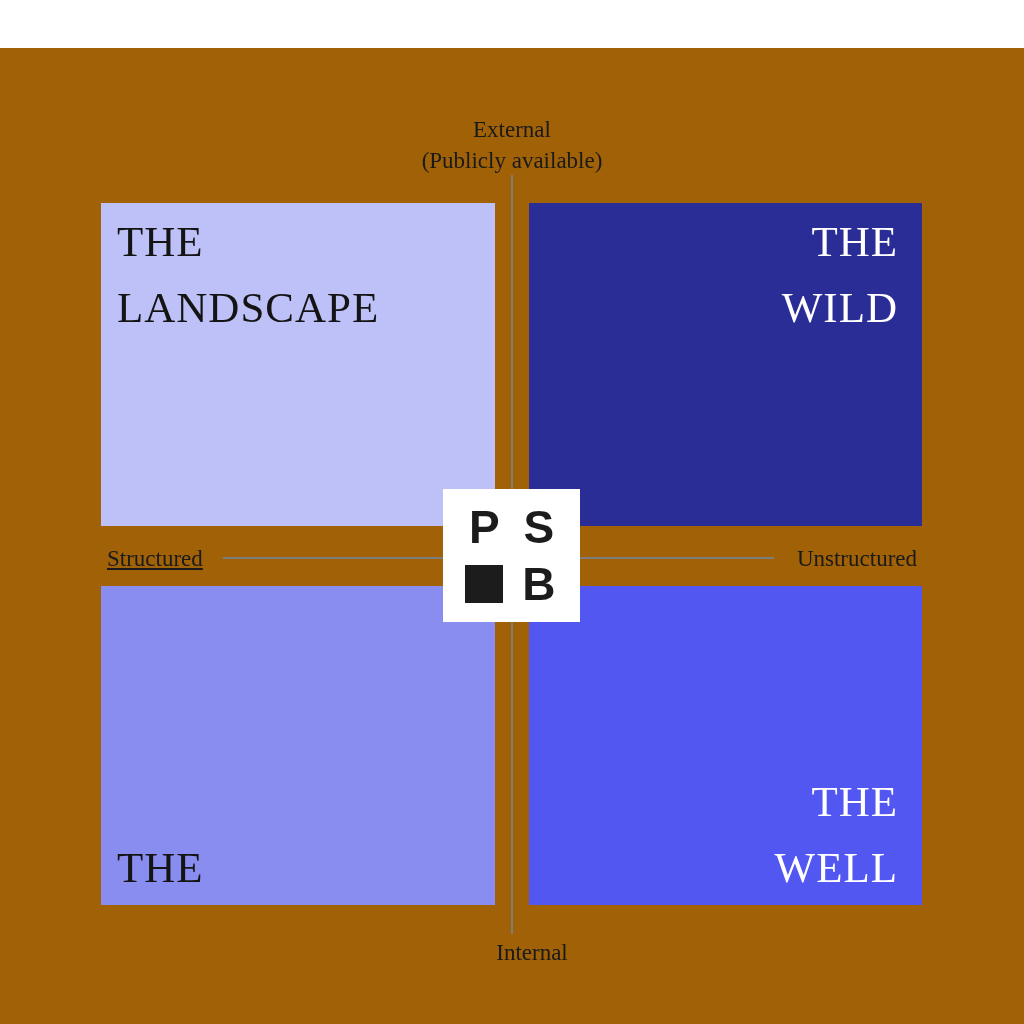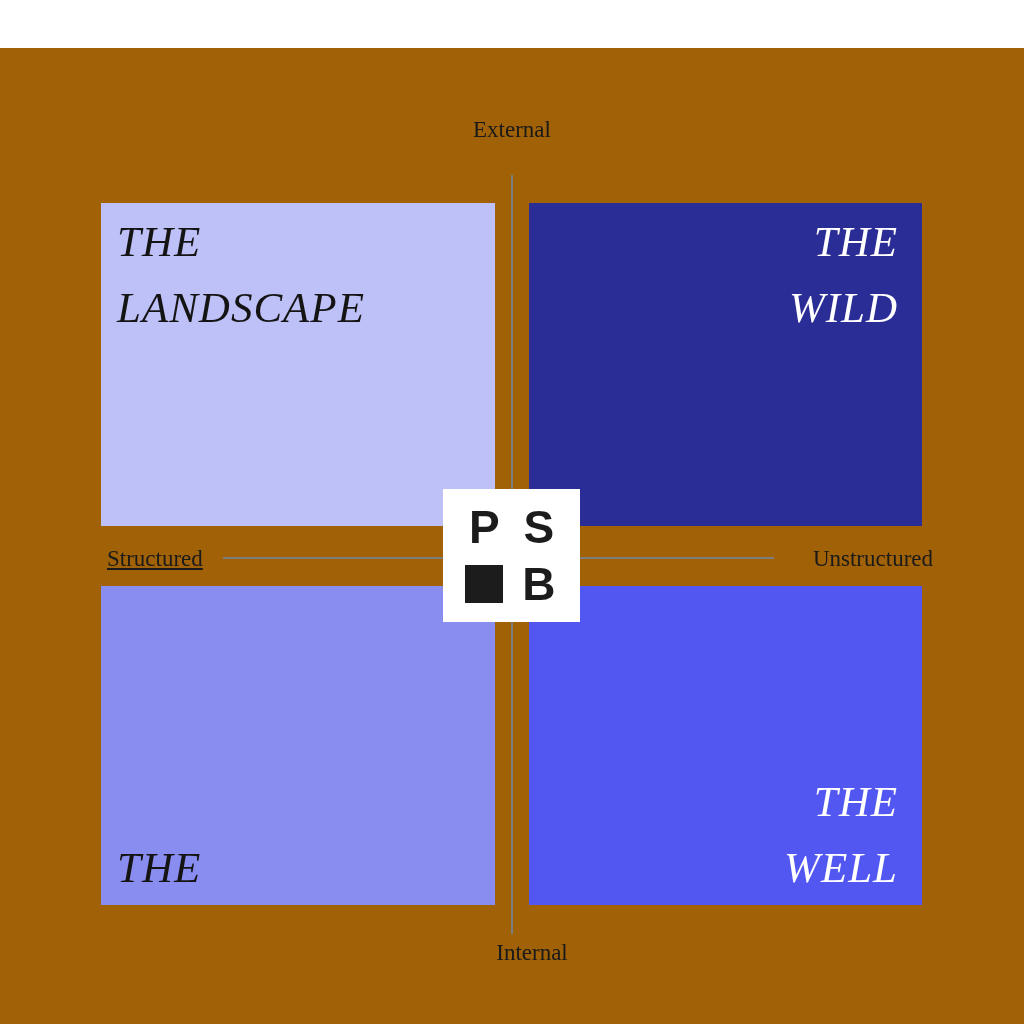--- a/index.html
+++ b/index.html
@@ -17,21 +17,20 @@
   
   .quad {
     position: absolute;
     box-sizing: border-box;
     display: flex;
   }
   .quad-title {
     font-size: 43px;
     line-height: 66px;
     letter-spacing: 1px;
-    font-style: italic;
   }
   .quad-tl { left: 101px; top: 155px; width: 394px; height: 323px;
              align-items: flex-start; padding: 6px 0 0 16px; }
   .quad-tr { left: 529px; top: 155px; width: 393px; height: 323px;
              align-items: flex-start; justify-content: flex-end;
              text-align: right; padding: 6px 24px 0 0; }
   .quad-bl { left: 101px; top: 538px; width: 394px; height: 319px;
              align-items: flex-end; padding: 0 0 4px 16px; }
   .quad-br { left: 529px; top: 538px; width: 393px; height: 319px;
              align-items: flex-end; justify-content: flex-end;
@@ -39,21 +38,21 @@
 
   
   .v-line { position: absolute; left: 511px; top: 127px; width: 2px; height: 759px; z-index: 1; }
   .h-line { position: absolute; left: 223px; top: 509px; width: 551px; height: 2px; z-index: 1; }
 
   
   .axis-label { font-size: 23px; line-height: 31px; color: #1a1a1a; }
   .axis-top    { position: absolute; left: 0; top: 66px;  width: 1024px; text-align: center; }
   .axis-bottom { position: absolute; left: 0; top: 889px; width: 1024px; text-align: center; padding-left: 20px; }
   .axis-left   { position: absolute; left: 107px; top: 495px; text-decoration: underline; }
-  .axis-right  { position: absolute; right: 91px; top: 495px; }
+  .axis-right  { position: absolute; right: 107px; top: 495px; }
 
   
   .logo {
     position: absolute; left: 443px; top: 441px; width: 137px; height: 133px;
     background: #ffffff; z-index: 2;
     display: grid; grid-template-columns: 1fr 1fr; grid-template-rows: 1fr 1fr;
     align-items: center; justify-items: center;
     box-sizing: border-box; padding: 10px 14px;
     font-family: "Liberation Sans", sans-serif;
     font-weight: 700; font-size: 46px; color: #1c1c1c;
@@ -63,20 +62,21 @@
 </head>
 <body>
 
 <div class="canvas">
 
   <div class="v-line" style="background-color: rgb(125, 125, 125);"></div>
   <div class="h-line" style="background-color: rgb(125, 125, 125);"></div>
 
   <div class="axis-label axis-top">
     <div>External</div>
+    <div>(Publicly available)</div>
   </div>
   <div class="axis-label axis-bottom">
     <div>Internal</div>
   </div>
   <div class="axis-label axis-left">Structured</div>
   <div class="axis-label axis-right">Unstructured</div>
 
   <div class="quad quad-tl" style="background-color: rgb(190, 192, 248);">
     <div class="quad-title" style="color: rgb(20, 20, 20);">
       <div>THE</div>

